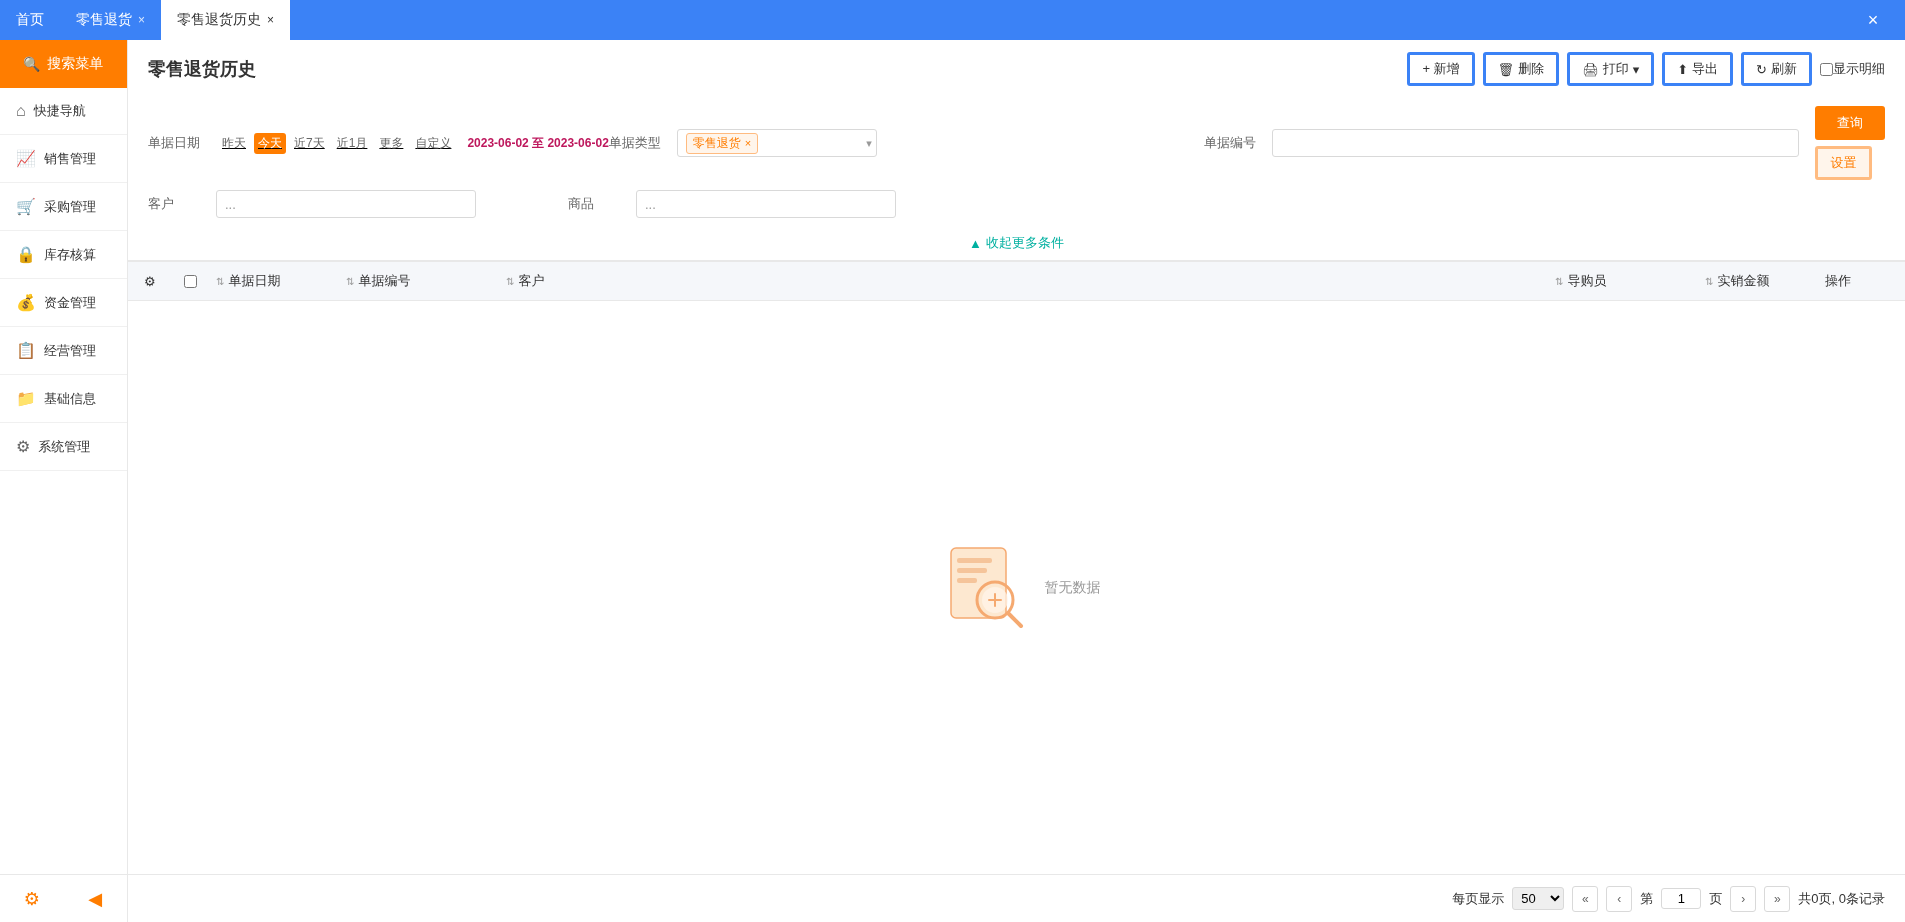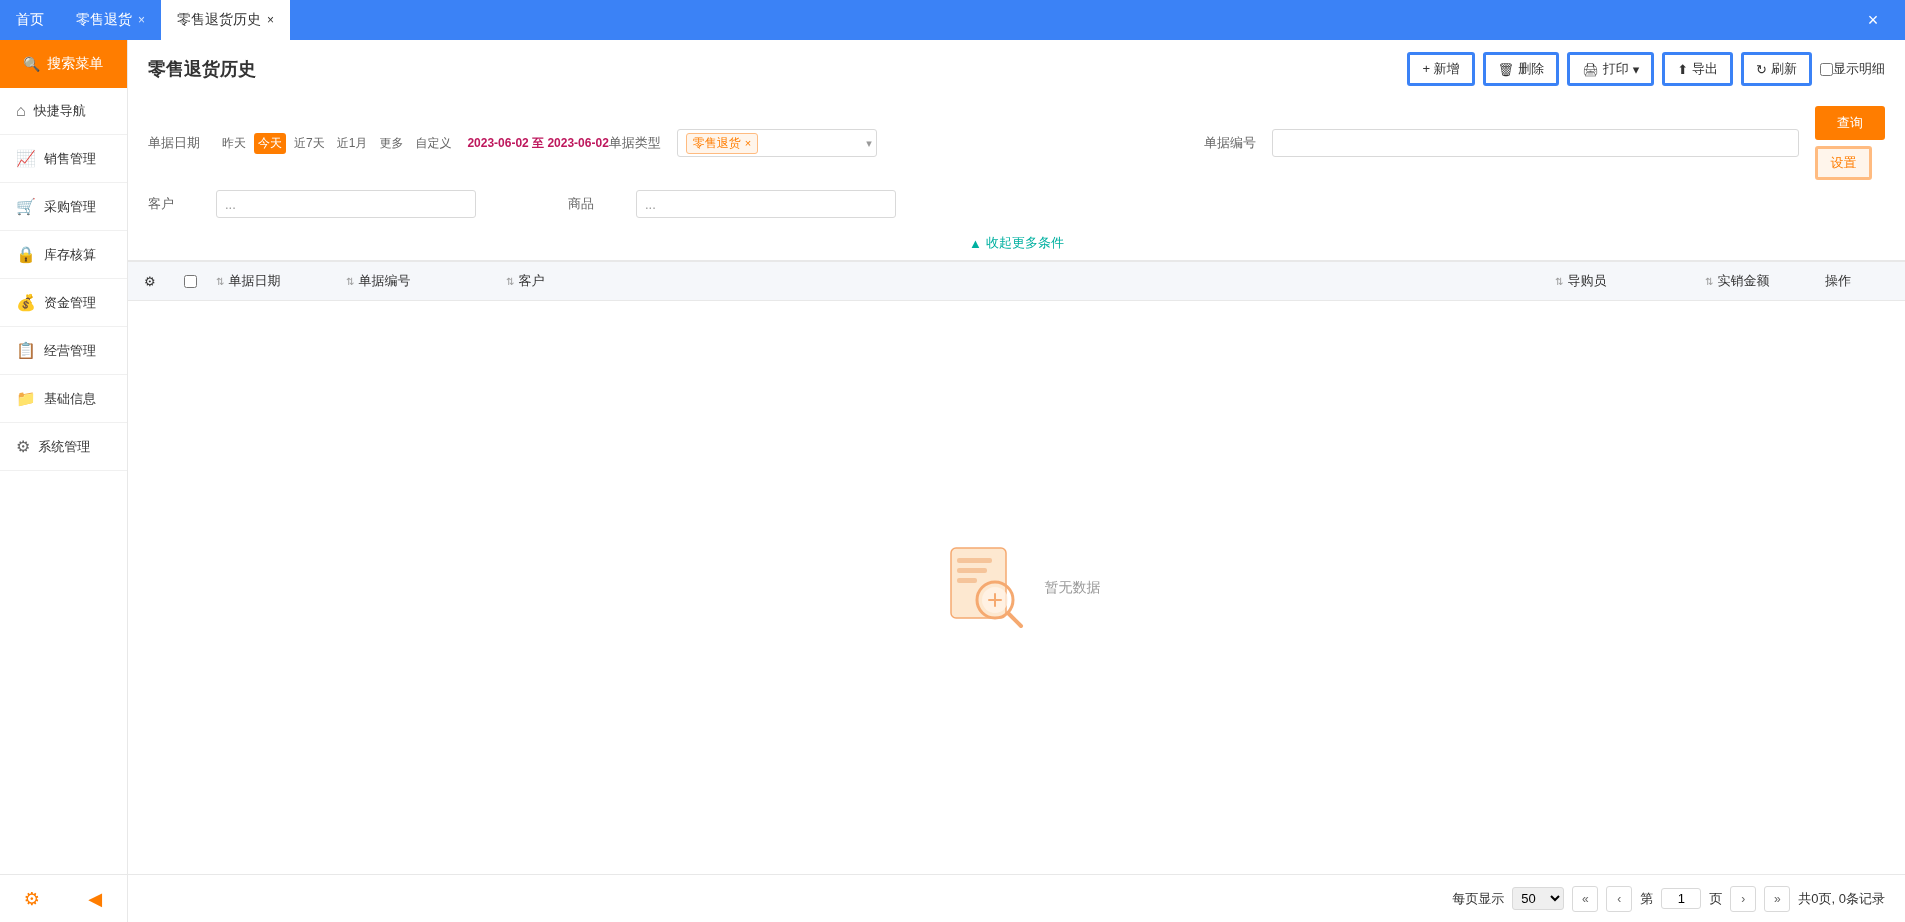--- a/index.html
+++ b/index.html
@@ -182,20 +182,21 @@
       font-size: 13px;
       color: #666;
       white-space: nowrap;
       min-width: 60px;
     }
     .filter-date-options {
       display: flex;
       align-items: center;
       gap: 4px;
       margin-left: 4px;
+      text-decoration: underline;
     }
     .date-opt {
       font-size: 12px;
       color: #666;
       cursor: pointer;
       padding: 2px 4px;
     }
     .date-opt.active {
       background: #ff7d00;
       color: #fff;

